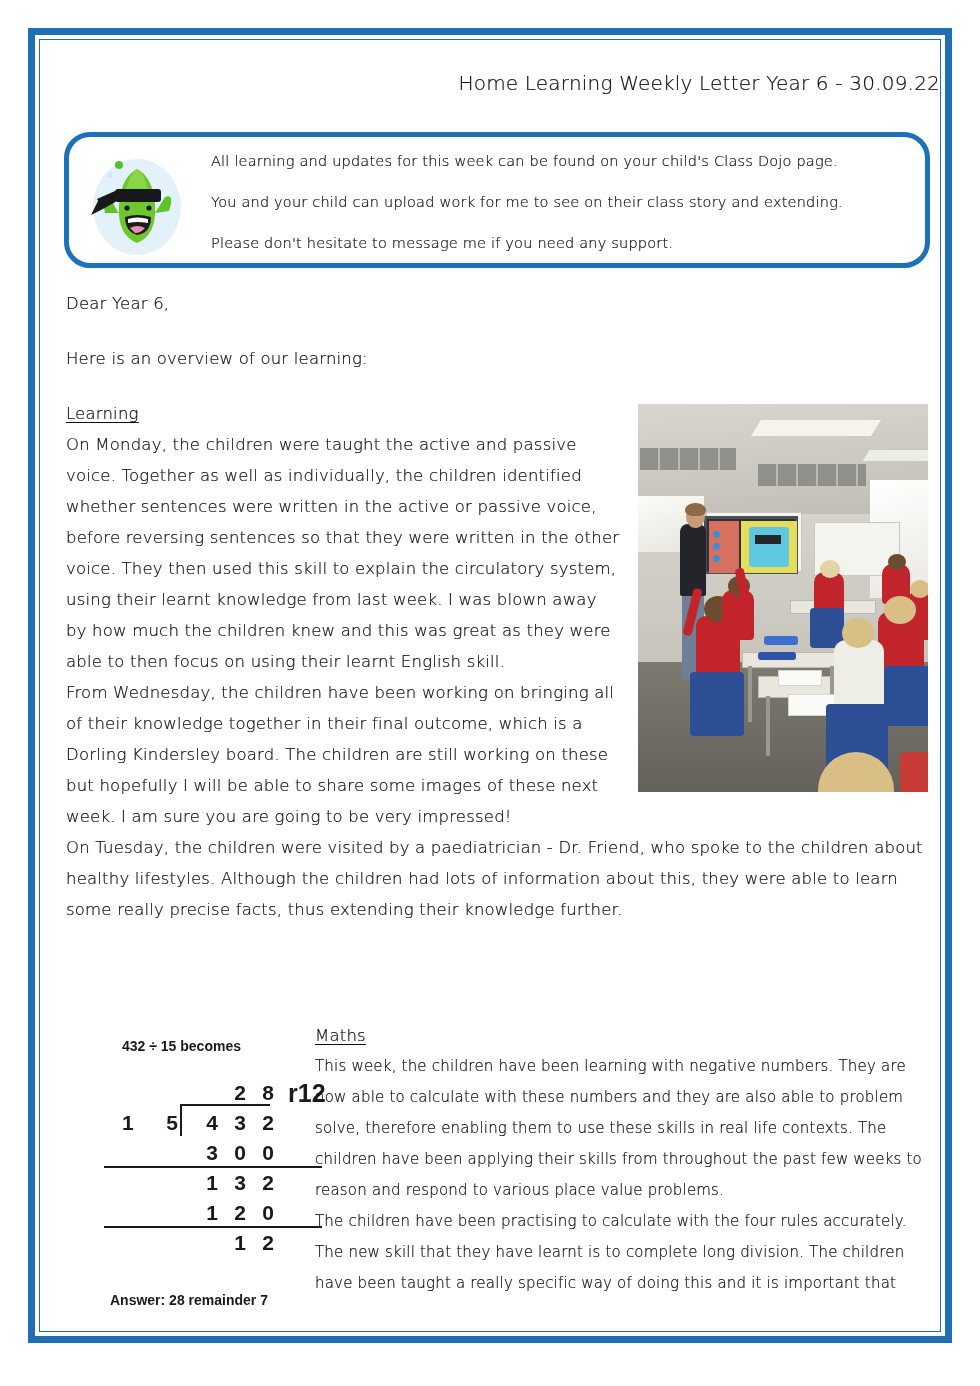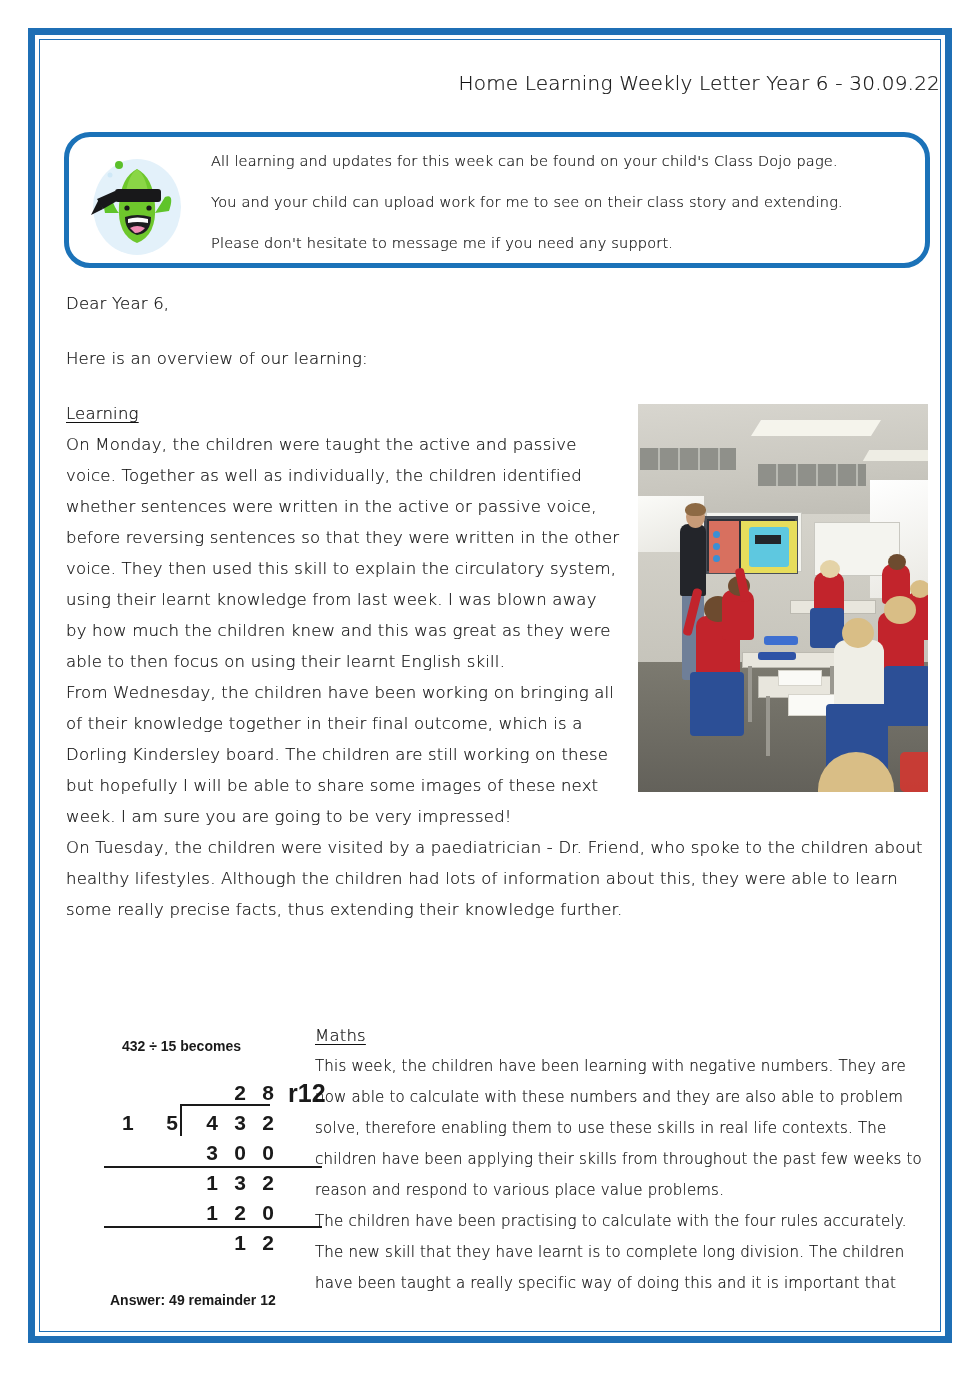--- a/index.html
+++ b/index.html
@@ -368,21 +368,21 @@
           </div>
 
           <div class="ld-row">
             <span class="ld-cell"></span>
             <span class="ld-cell">1</span>
             <span class="ld-cell">2</span>
             <span class="ld-rem"></span>
           </div>
         </div>
 
-        <div id="ld-answer">Answer: 49 remainder 12</div>
+        <div id="ld-answer">Answer: 28 remainder 7</div>
       </div>
 
       <div id="maths-text">
         <div class="section-heading hw">Maths</div>
         <div class="para hw"> This week, the children have been learning with negative numbers. They are now able to calculate with these numbers and they are also able to problem solve, therefore enabling them to use these skills in real life contexts. The children have been applying their skills from throughout the past few weeks to reason and respond to various place value problems.</div>
         <div class="para hw">The children have been practising to calculate with the four rules accurately. The new skill that they have learnt is to complete long division. The children have been taught a really specific way of doing this and it is important that</div>
       </div>
     </div>
 
   </div>

